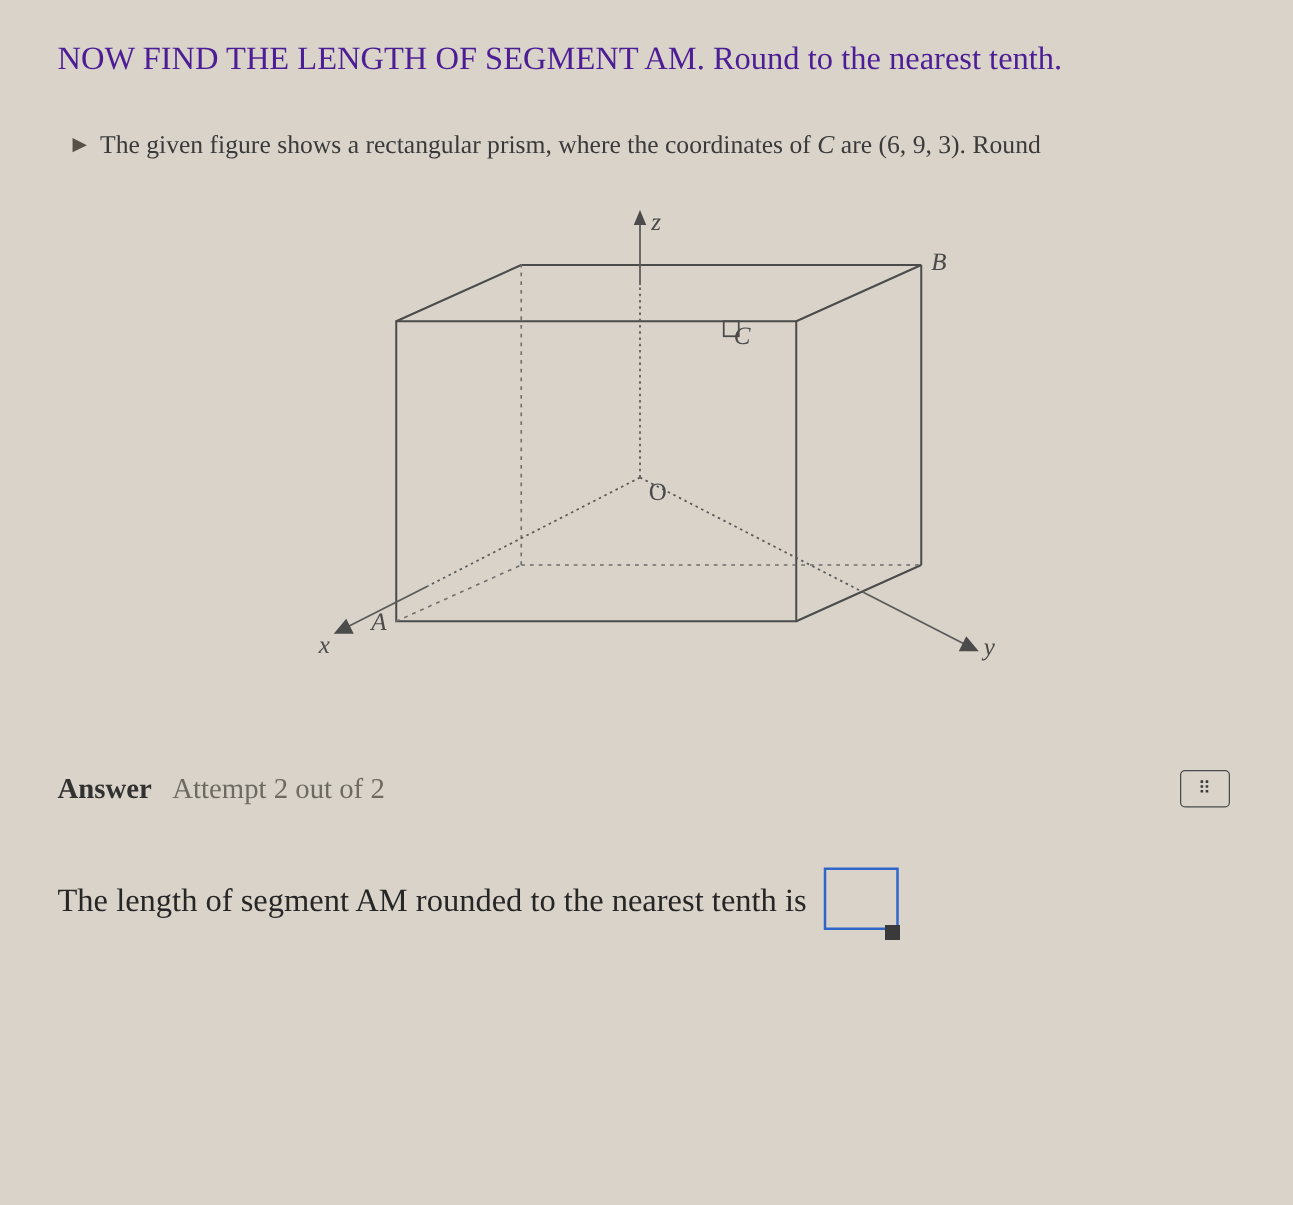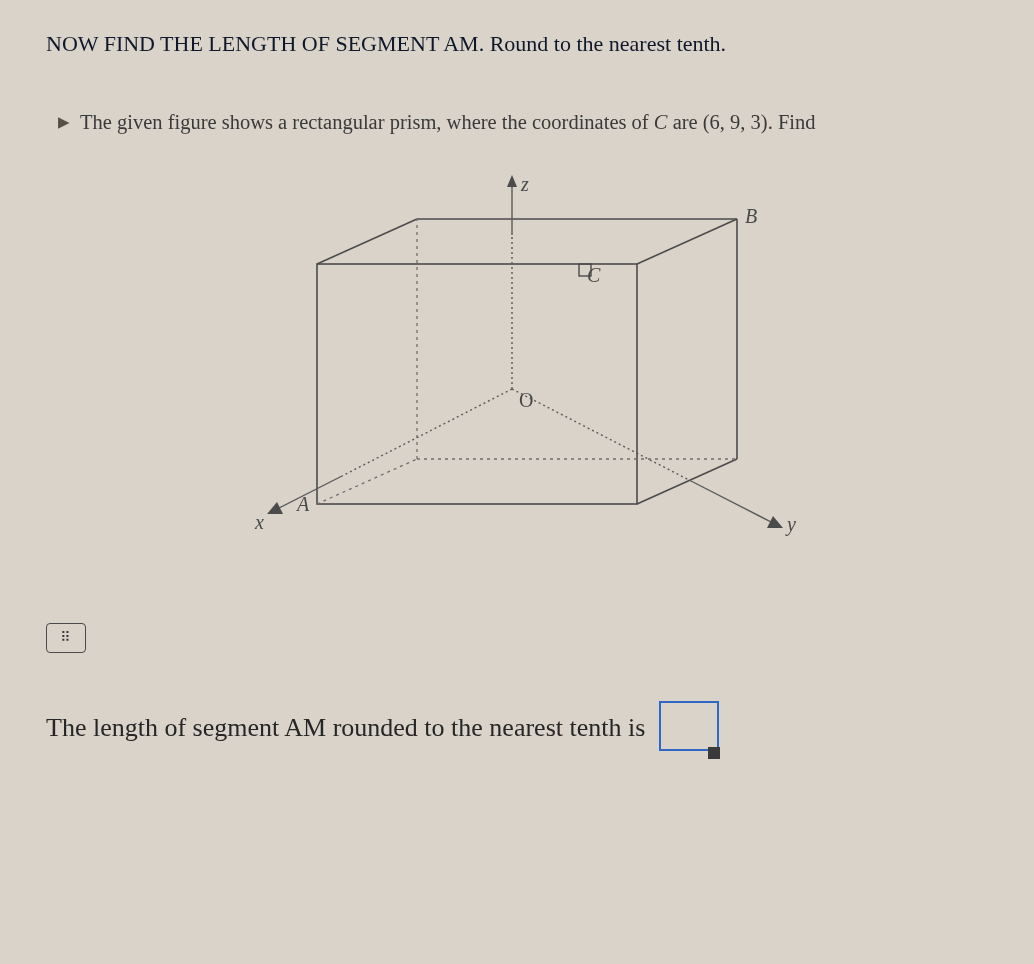--- a/index.html
+++ b/index.html
@@ -1,21 +1,21 @@
 <!DOCTYPE html>
 <html><head>
 <meta charset="utf-8">
 <style>
   html,body{margin:0;padding:0;width:1034px;height:964px;
     background:#d9d3c9;font-family:Georgia,'Times New Roman',serif;
     color:#2b2b2b;overflow:hidden}
   .page{box-sizing:border-box;padding:28px 46px 20px 46px;height:100%;
     position:relative}
-  .title{font-size:22px;line-height:1.45;margin-bottom:46px;
-    color:#0f172a}
+  .title{font-size:26px;line-height:1.45;margin-bottom:34px;
+    color:#4c1d95}
   .sub-wrap{padding-left:34px;padding-right:20px}
   .sub{position:relative;font-size:20.5px;line-height:1.6;
     color:#3a3a3a;margin-bottom:10px}
   .caret{position:absolute;left:-22px;top:4px;font-size:15px;
     color:#585046}
   .ital{font-style:italic}
   .figwrap{display:flex;justify-content:center;margin-top:30px}
   svg.prism{width:620px;height:420px}
   .answer-row{display:flex;align-items:center;justify-content:space-between;
     margin-top:34px;padding:0 4px 0 0}
@@ -37,21 +37,21 @@
 </head>
 <body>
 
 <div class="page">
 
   <div class="title">NOW FIND THE LENGTH OF SEGMENT AM. Round to the nearest tenth.</div>
 
   <div class="sub-wrap">
     <div class="sub">
       <span class="caret">▶</span>
-      <span>The given figure shows a rectangular prism, where the coordinates of </span><span class="ital">C</span><span> are </span><span>(6, 9, 3)</span><span>. Find</span>
+      <span>The given figure shows a rectangular prism, where the coordinates of </span><span class="ital">C</span><span> are </span><span>(6, 9, 3)</span><span>. Round</span>
     </div>
   </div>
 
   <div class="figwrap">
     <svg class="prism" viewBox="0 0 620 420">
       <g stroke="#4b4b4b" stroke-width="1.6" fill="none">
 
         <rect x="110" y="95" width="320" height="240"></rect>
 
         <line x1="210" y1="50" x2="530" y2="50"></line>
@@ -94,20 +94,24 @@
         <text x="538" y="54">B</text>
         <text x="380" y="113">C</text>
         <text x="312" y="238" font-style="normal">O</text>
       </g>
 
       <rect x="372" y="95" width="12" height="12" fill="none" stroke="#4b4b4b" stroke-width="1.4"></rect>
     </svg>
   </div>
 
   <div class="answer-row">
+    <div class="answer-left">
+      <span class="lbl">Answer</span>
+      <span class="att">Attempt 2 out of 2</span>
+    </div>
     <div class="kbd-btn">
       <span>⠿</span>
     </div>
   </div>
 
   <div class="final">
     <span>The length of segment AM rounded to the nearest tenth is</span>
     <span class="blank"></span>
   </div>
 

